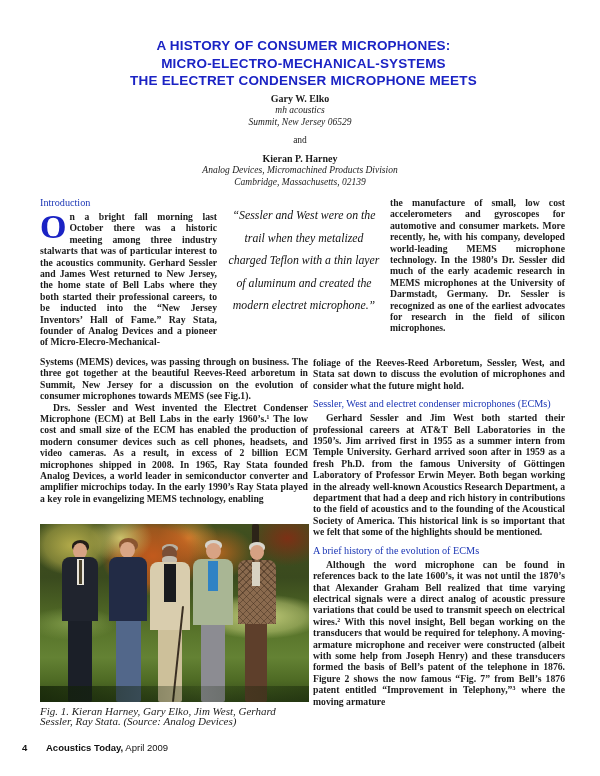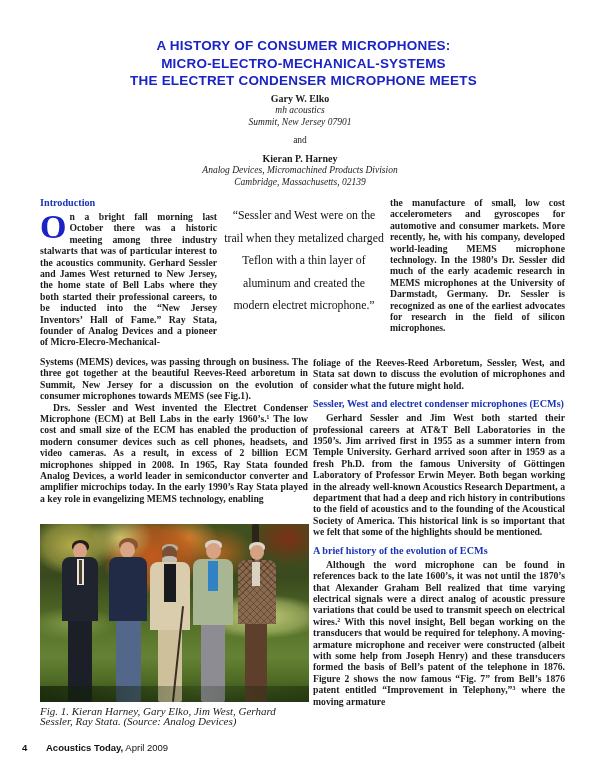--- a/index.html
+++ b/index.html
@@ -18,31 +18,31 @@
   .byline { position:absolute; left:0; right:0; top:92px; text-align:center; }
   .byline .name { font-weight:bold; font-size:10px; line-height:13px; }
   .byline .aff  { font-style:italic; font-size:9.5px; line-height:11.5px; }
   .byline .and  { font-size:9.5px; margin:7px 0 7px; }
 
   
   .col { position:absolute; text-align:justify; font-size:9.7px; line-height:11.4px; }
   .col p { text-align:justify;font-weight:bold; }
   .ind { text-indent:13px; }
   h2.sec {
-    color:#1a35b5; font-weight:bold; font-size:10.2px; line-height:12px;
+    color:#1a35b5; font-weight:normal; font-size:10.2px; line-height:12px;
     text-align:left; margin:0 0 2px 0;
   }
   h2.sec.spaced { margin-top:7px; }
   .dropcap {
     float:left; color:#1b23c4; font-size:34px; line-height:28px;
     padding:2px 3px 0 0; font-family:"Liberation Serif", serif;
   }
   .pullquote {
     position:absolute; left:224px; top:204px; width:160px;
-    text-align:center; font-size:11.8px;
+    text-align:center; font-style:italic; font-size:11.8px;
     line-height:22.5px; color:#111111;
   }
 
   
   .photo {
     position:absolute; left:40px; top:524px; width:269px; height:178px; overflow:hidden;
     background:
       radial-gradient(ellipse 55px 40px at 12% 12%, #b3ab4a 0%, rgba(179,171,74,0.55) 50%, transparent 75%),
       radial-gradient(ellipse 45px 35px at 30% 8%, #c9c06a 0%, transparent 70%),
       radial-gradient(ellipse 65px 50px at 42% 18%, #c25a1d 0%, rgba(194,90,29,0.7) 55%, transparent 80%),
@@ -125,21 +125,21 @@
 
   <div class="title">
     <div>A HISTORY OF CONSUMER MICROPHONES:</div>
     <div>MICRO-ELECTRO-MECHANICAL-SYSTEMS</div>
     <div>THE ELECTRET CONDENSER MICROPHONE MEETS</div>
   </div>
 
   <div class="byline">
     <div class="name">Gary W. Elko</div>
     <div class="aff">mh acoustics</div>
-    <div class="aff">Summit, New Jersey 07901</div>
+    <div class="aff">Summit, New Jersey 06529</div>
     <div class="and">and</div>
     <div class="name">Kieran P. Harney</div>
     <div class="aff">Analog Devices, Micromachined Products Division</div>
     <div class="aff">Cambridge, Massachusetts, 02139</div>
   </div>
 
   <div class="col" style="left:40px; top:197px; width:177px;">
     <h2 class="sec">Introduction</h2>
     <p><span class="dropcap">O</span><span>n a bright fall morning last October there was a historic meeting among three industry stalwarts that was of particular interest to the acoustics community. Gerhard Sessler and James West returned to New Jersey, the home state of Bell Labs where they both started their professional careers, to be inducted into the “New Jersey Inventors’ Hall of Fame.” Ray Stata, founder of Analog Devices and a pioneer of Micro-Elecro-Mechanical-</span></p>
   </div>

